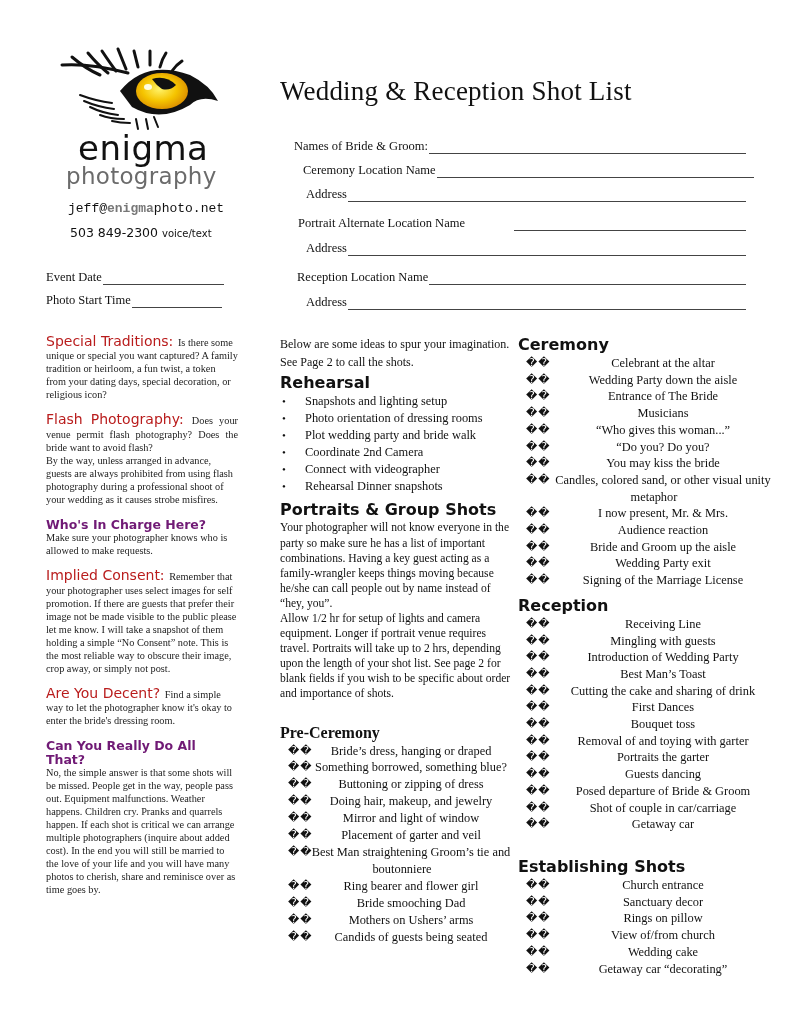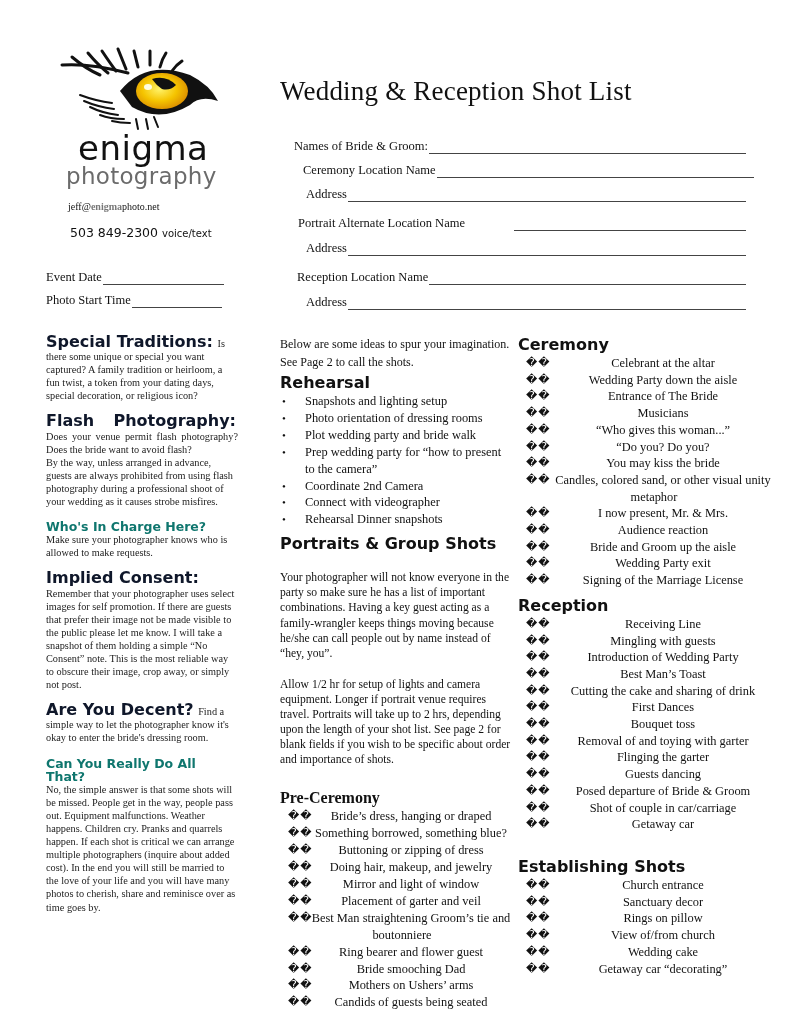--- a/index.html
+++ b/index.html
@@ -3,43 +3,43 @@
 <meta charset="utf-8">
 <style>
   * { box-sizing: border-box; margin: 0; padding: 0; }
   html, body { width: 790px; height: 1022px; background: #ffffff; overflow: hidden; }
   body { position: relative; font-family: "Liberation Serif", serif; color: #111; }
 
   .logo { position: absolute; left: 50px; top: 45px; width: 180px; height: 200px; }
   .logo svg { position: absolute; left: 0; top: 0; }
   .brand-1 { position: absolute; left: 78px; top: 128px; font-family: "DejaVu Sans", sans-serif; font-size: 34px; letter-spacing: 0.5px; color: #111; font-weight: normal; }
   .brand-2 { position: absolute; left: 66px; top: 163px; font-family: "DejaVu Sans", sans-serif; font-size: 23px; color: #6b6b6b; letter-spacing: 0.3px; }
-  .email { position: absolute; left: 68px; top: 201px; font-family: Liberation Serif, serif; font-size: 10px; color: #111; }
+  .email { position: absolute; left: 68px; top: 201px; font-family: Liberation Mono, monospace; font-size: 13px; color: #111; }
   .email .em-mid { color: #777; font-weight: bold; }
   .phone { position: absolute; left: 70px; top: 225px; font-family: "DejaVu Sans", sans-serif; font-size: 12.5px; color: #111; }
   .phone small { font-size: 10px; }
 
   .title { position: absolute; left: 280px; top: 76px; font-family: Liberation Serif, serif; font-size: 27px; color: #111; letter-spacing: 0.2px; }
 
   .field { position: absolute; font-size: 12.5px; display: flex; align-items: flex-end; white-space: nowrap; }
   .field .line { flex: 1; border-bottom: 1px solid #444; height: 12px; margin-left: 1px; }
 
   .col { position: absolute; }
   .left-col { left: 46px; top: 335px; width: 192px; font-size: 10.3px; line-height: 13.1px; color: #222; }
   .left-col .sec { margin-bottom: 12px; }
-  .left-col .sec-h { font-family: "DejaVu Sans", sans-serif; font-weight: bold; font-size: 12.5px; color: #0f766e; }
-  .left-col .inline-h { font-family: "DejaVu Sans", sans-serif; font-weight: bold; font-size: 16px; color: #0f172a; margin-right: 2px; }
+  .left-col .sec-h { font-family: "DejaVu Sans", sans-serif; font-weight: bold; font-size: 12.5px; color: #701a75; }
+  .left-col .inline-h { font-family: "DejaVu Sans", sans-serif; font-weight: normal; font-size: 14px; color: #b91c1c; margin-right: 2px; }
   .left-col .justify { text-align: justify; }
 
   .mid-col { left: 280px; top: 335px; width: 232px; font-size: 12.4px; line-height: 16.9px; }
   .right-col { left: 518px; top: 335px; width: 260px; font-size: 12.4px; line-height: 16.7px; }
 
   .h2 { font-family: "DejaVu Sans", sans-serif; font-weight: bold; font-size: 16px; line-height: 20px; color: #111; }
   .intro { font-size: 12px; line-height: 18px; margin-bottom: 2px; }
-  .para { font-size: 11.6px; line-height: 15.1px; margin-top: 16px; }
+  .para { font-size: 11.6px; line-height: 15.1px; }
 
   ul.dot { list-style: none; }
   ul.dot li { position: relative; padding-left: 25px; }
   ul.dot li::before { content: "•"; position: absolute; left: 2px; font-size: 11px; }
 
   ul.dia { list-style: none; }
   ul.dia li { position: relative; padding-left: 30px; }
   ul.dia li .bul { position: absolute; left: 8px; top: 0; font-family: "DejaVu Sans", sans-serif; font-size: 11px; letter-spacing: 1px; }
   ul.dia li .cont { display: block; margin-left: -18px; text-indent: 18px; text-align: center; }
 </style>
@@ -162,21 +162,20 @@
 </div>
 
 <div class="col mid-col">
   <div class="intro">Below are some ideas to spur your imagination. See Page 2 to call the shots.</div>
 
   <div class="h2">Rehearsal</div>
   <ul class="dot">
     <li>Snapshots and lighting setup</li>
     <li>Photo orientation of dressing rooms</li>
     <li>Plot wedding party and bride walk</li>
-    <li>Prep wedding party for “how to present to the camera”</li>
     <li>Coordinate 2nd Camera</li>
     <li>Connect with videographer</li>
     <li>Rehearsal Dinner snapshots</li>
   </ul>
 
   <div class="h2" style="margin-top:6px;">Portraits &amp; Group Shots</div>
   <div class="para">Your photographer will not know everyone in the party so make sure he has a list of important combinations. Having a key guest acting as a family-wrangler keeps things moving because he/she can call people out by name instead of “hey, you”.</div>
   <div class="para">Allow 1/2 hr for setup of lights and camera equipment. Longer if portrait venue requires travel. Portraits will take up to 2 hrs, depending upon the length of your shot list. See page 2 for blank fields if you wish to be specific about order and importance of shots.</div>
 
   <div class="h2" style="margin-top:21px;font-family:Liberation Serif, serif;">Pre-Ceremony</div>
@@ -204,21 +203,21 @@
     <li>
         <span class="bul">��</span>
         <span class="cont">Placement of garter and veil</span>
       </li>
     <li>
         <span class="bul">��</span>
         <span class="cont">Best Man straightening Groom’s tie and boutonniere</span>
       </li>
     <li>
         <span class="bul">��</span>
-        <span class="cont">Ring bearer and flower guest</span>
+        <span class="cont">Ring bearer and flower girl</span>
       </li>
     <li>
         <span class="bul">��</span>
         <span class="cont">Bride smooching Dad</span>
       </li>
     <li>
         <span class="bul">��</span>
         <span class="cont">Mothers on Ushers’ arms</span>
       </li>
     <li>
@@ -314,21 +313,21 @@
     <li>
         <span class="bul">��</span>
         <span class="cont">Bouquet toss</span>
       </li>
     <li>
         <span class="bul">��</span>
         <span class="cont">Removal of and toying with garter</span>
       </li>
     <li>
         <span class="bul">��</span>
-        <span class="cont">Flinging the garter</span>
+        <span class="cont">Portraits the garter</span>
       </li>
     <li>
         <span class="bul">��</span>
         <span class="cont">Guests dancing</span>
       </li>
     <li>
         <span class="bul">��</span>
         <span class="cont">Posed departure of Bride &amp; Groom</span>
       </li>
     <li>

